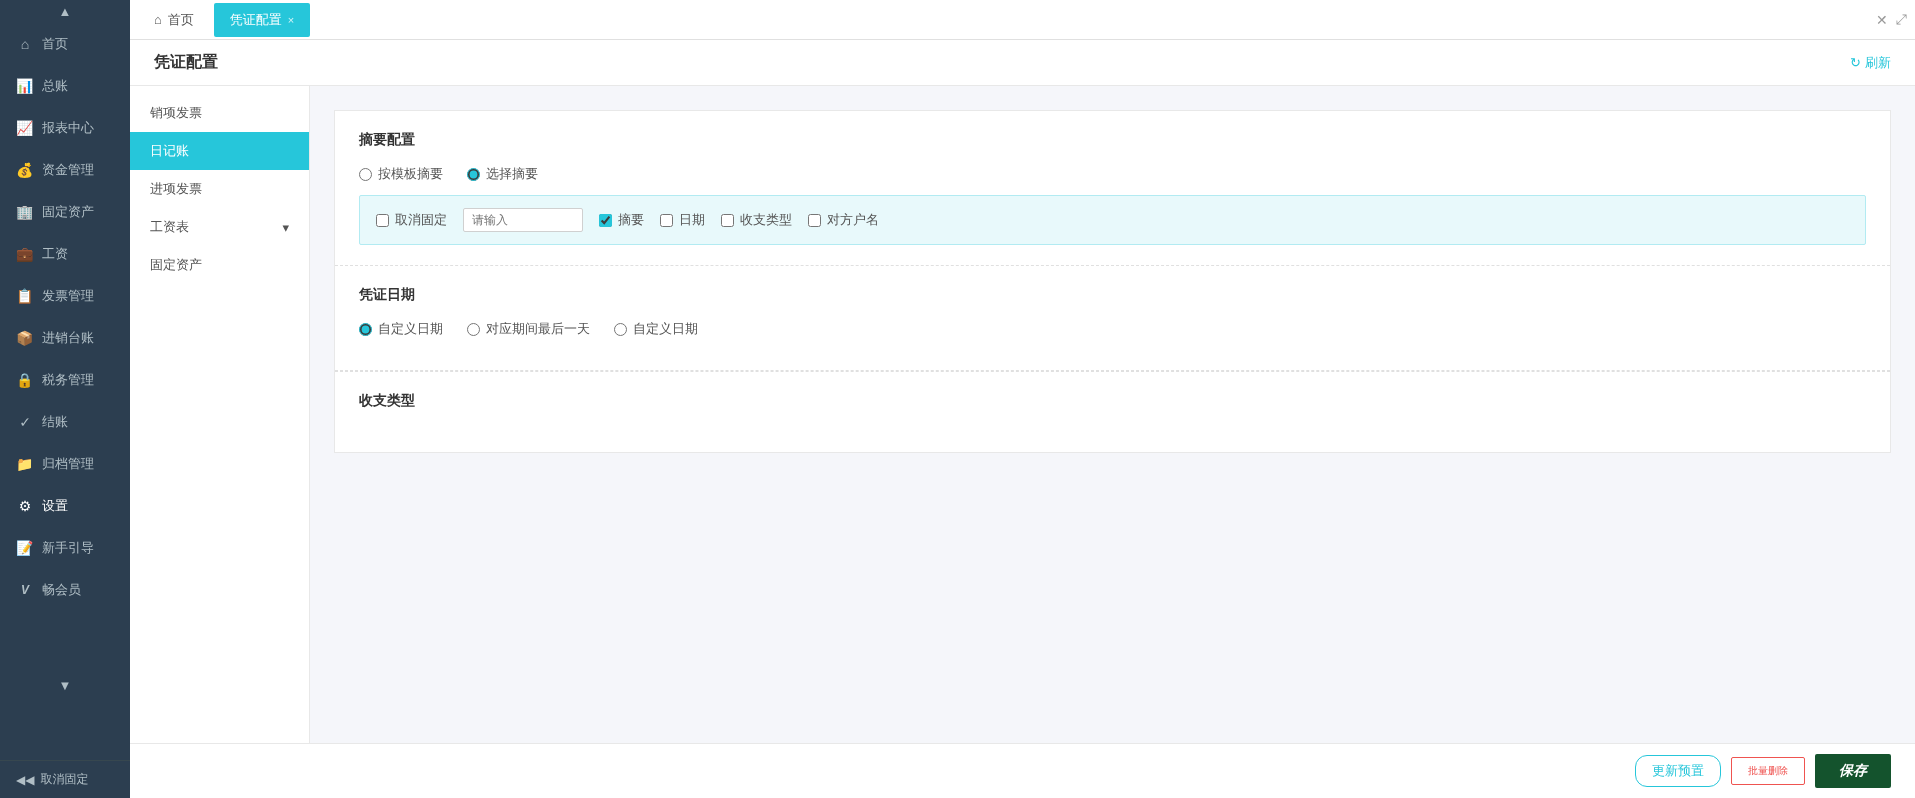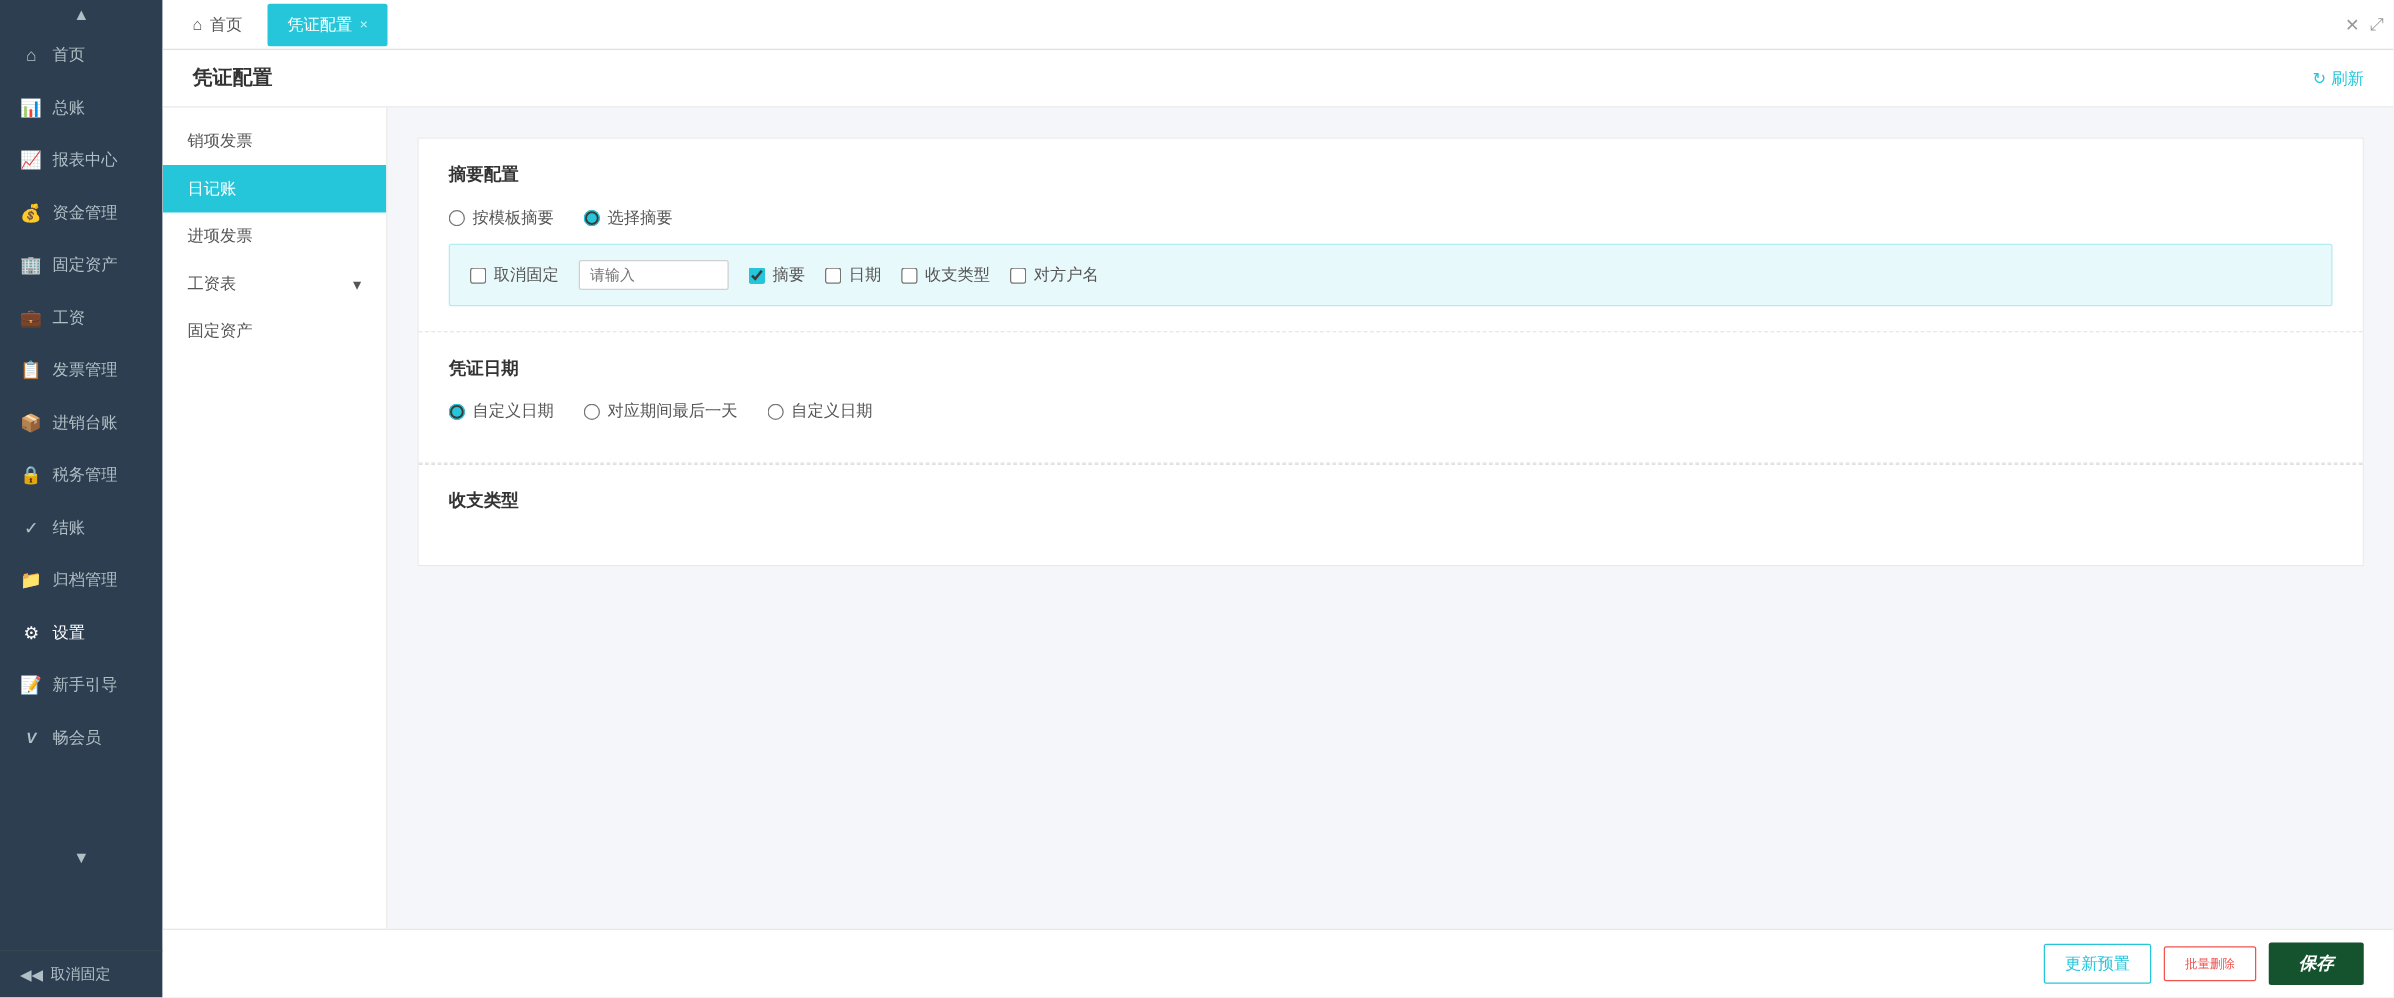--- a/index.html
+++ b/index.html
@@ -238,21 +238,21 @@
       align-items: center;
       justify-content: flex-end;
       gap: 10px;
       flex-shrink: 0;
     }
     .btn-outline {
       padding: 6px 16px;
       border: 1px solid #26c6da;
       color: #26c6da;
       background: #fff;
-      border-radius: 2px;
+      border-radius: 12px;
       cursor: pointer;
       font-size: 13px;
     }
     .btn-danger-outline {
       padding: 6px 16px;
       border: 1px solid #ef5350;
       color: #ef5350;
       background: #fff;
       border-radius: 2px;
       cursor: pointer;

